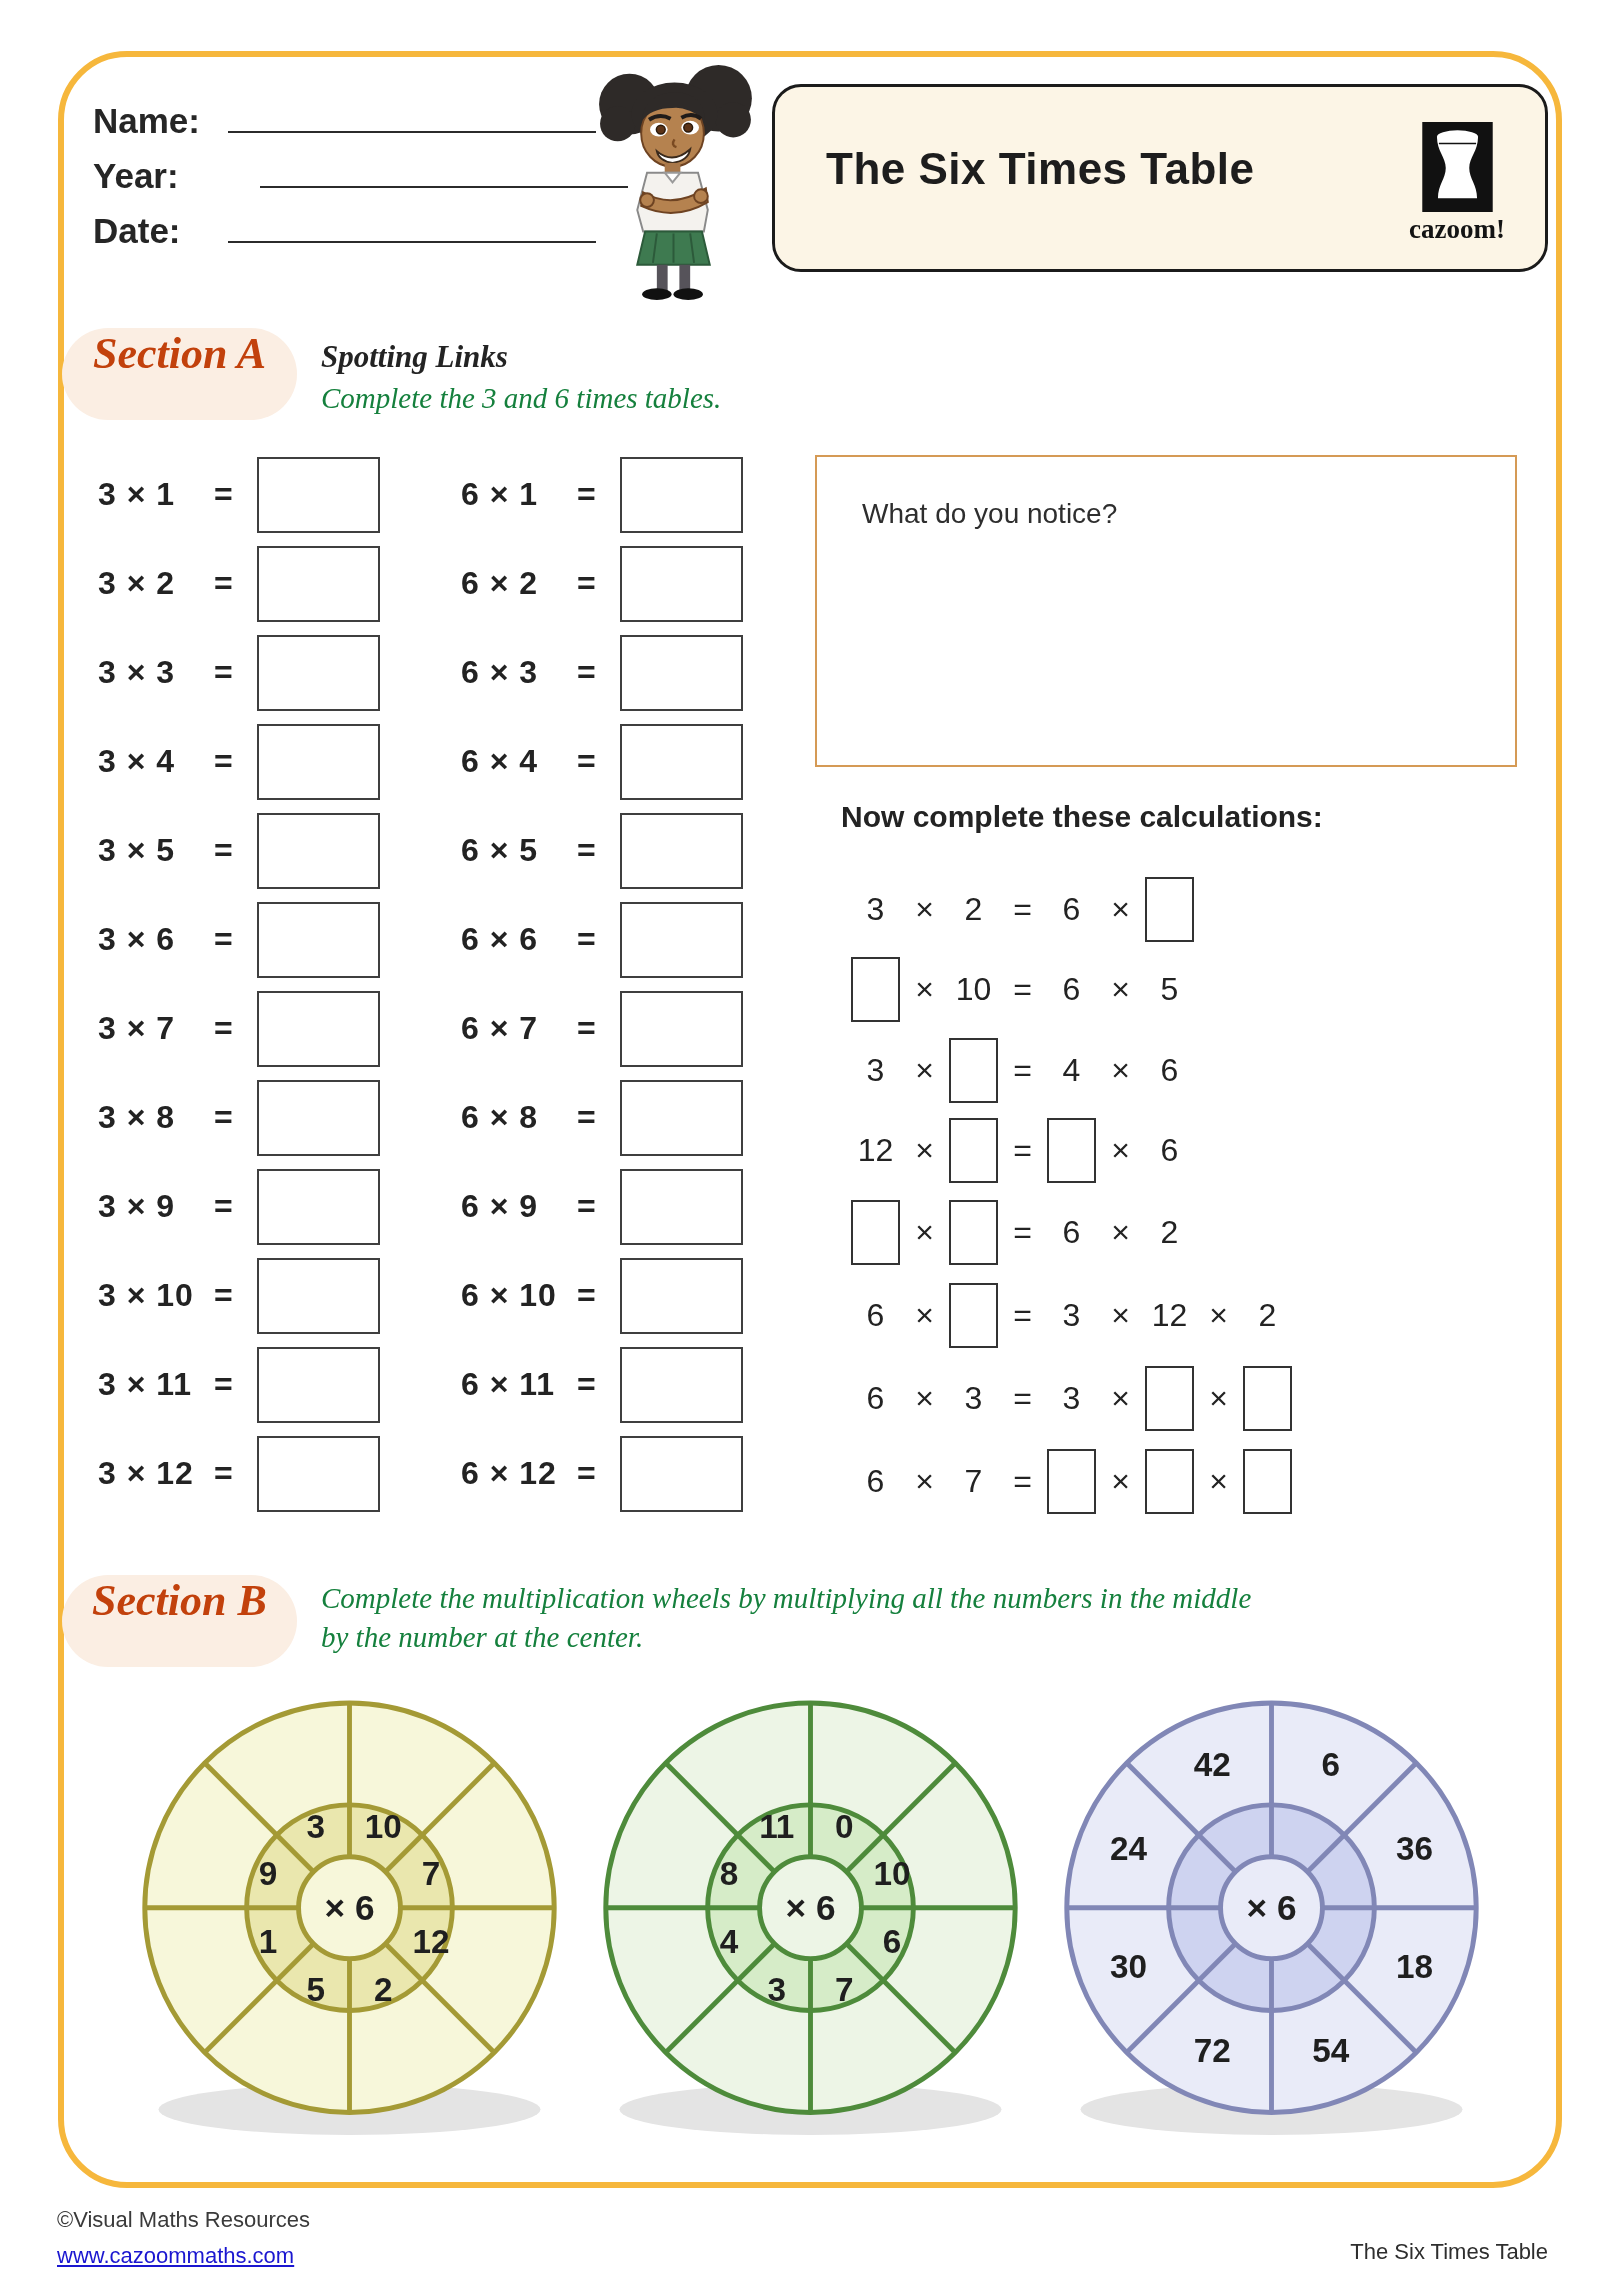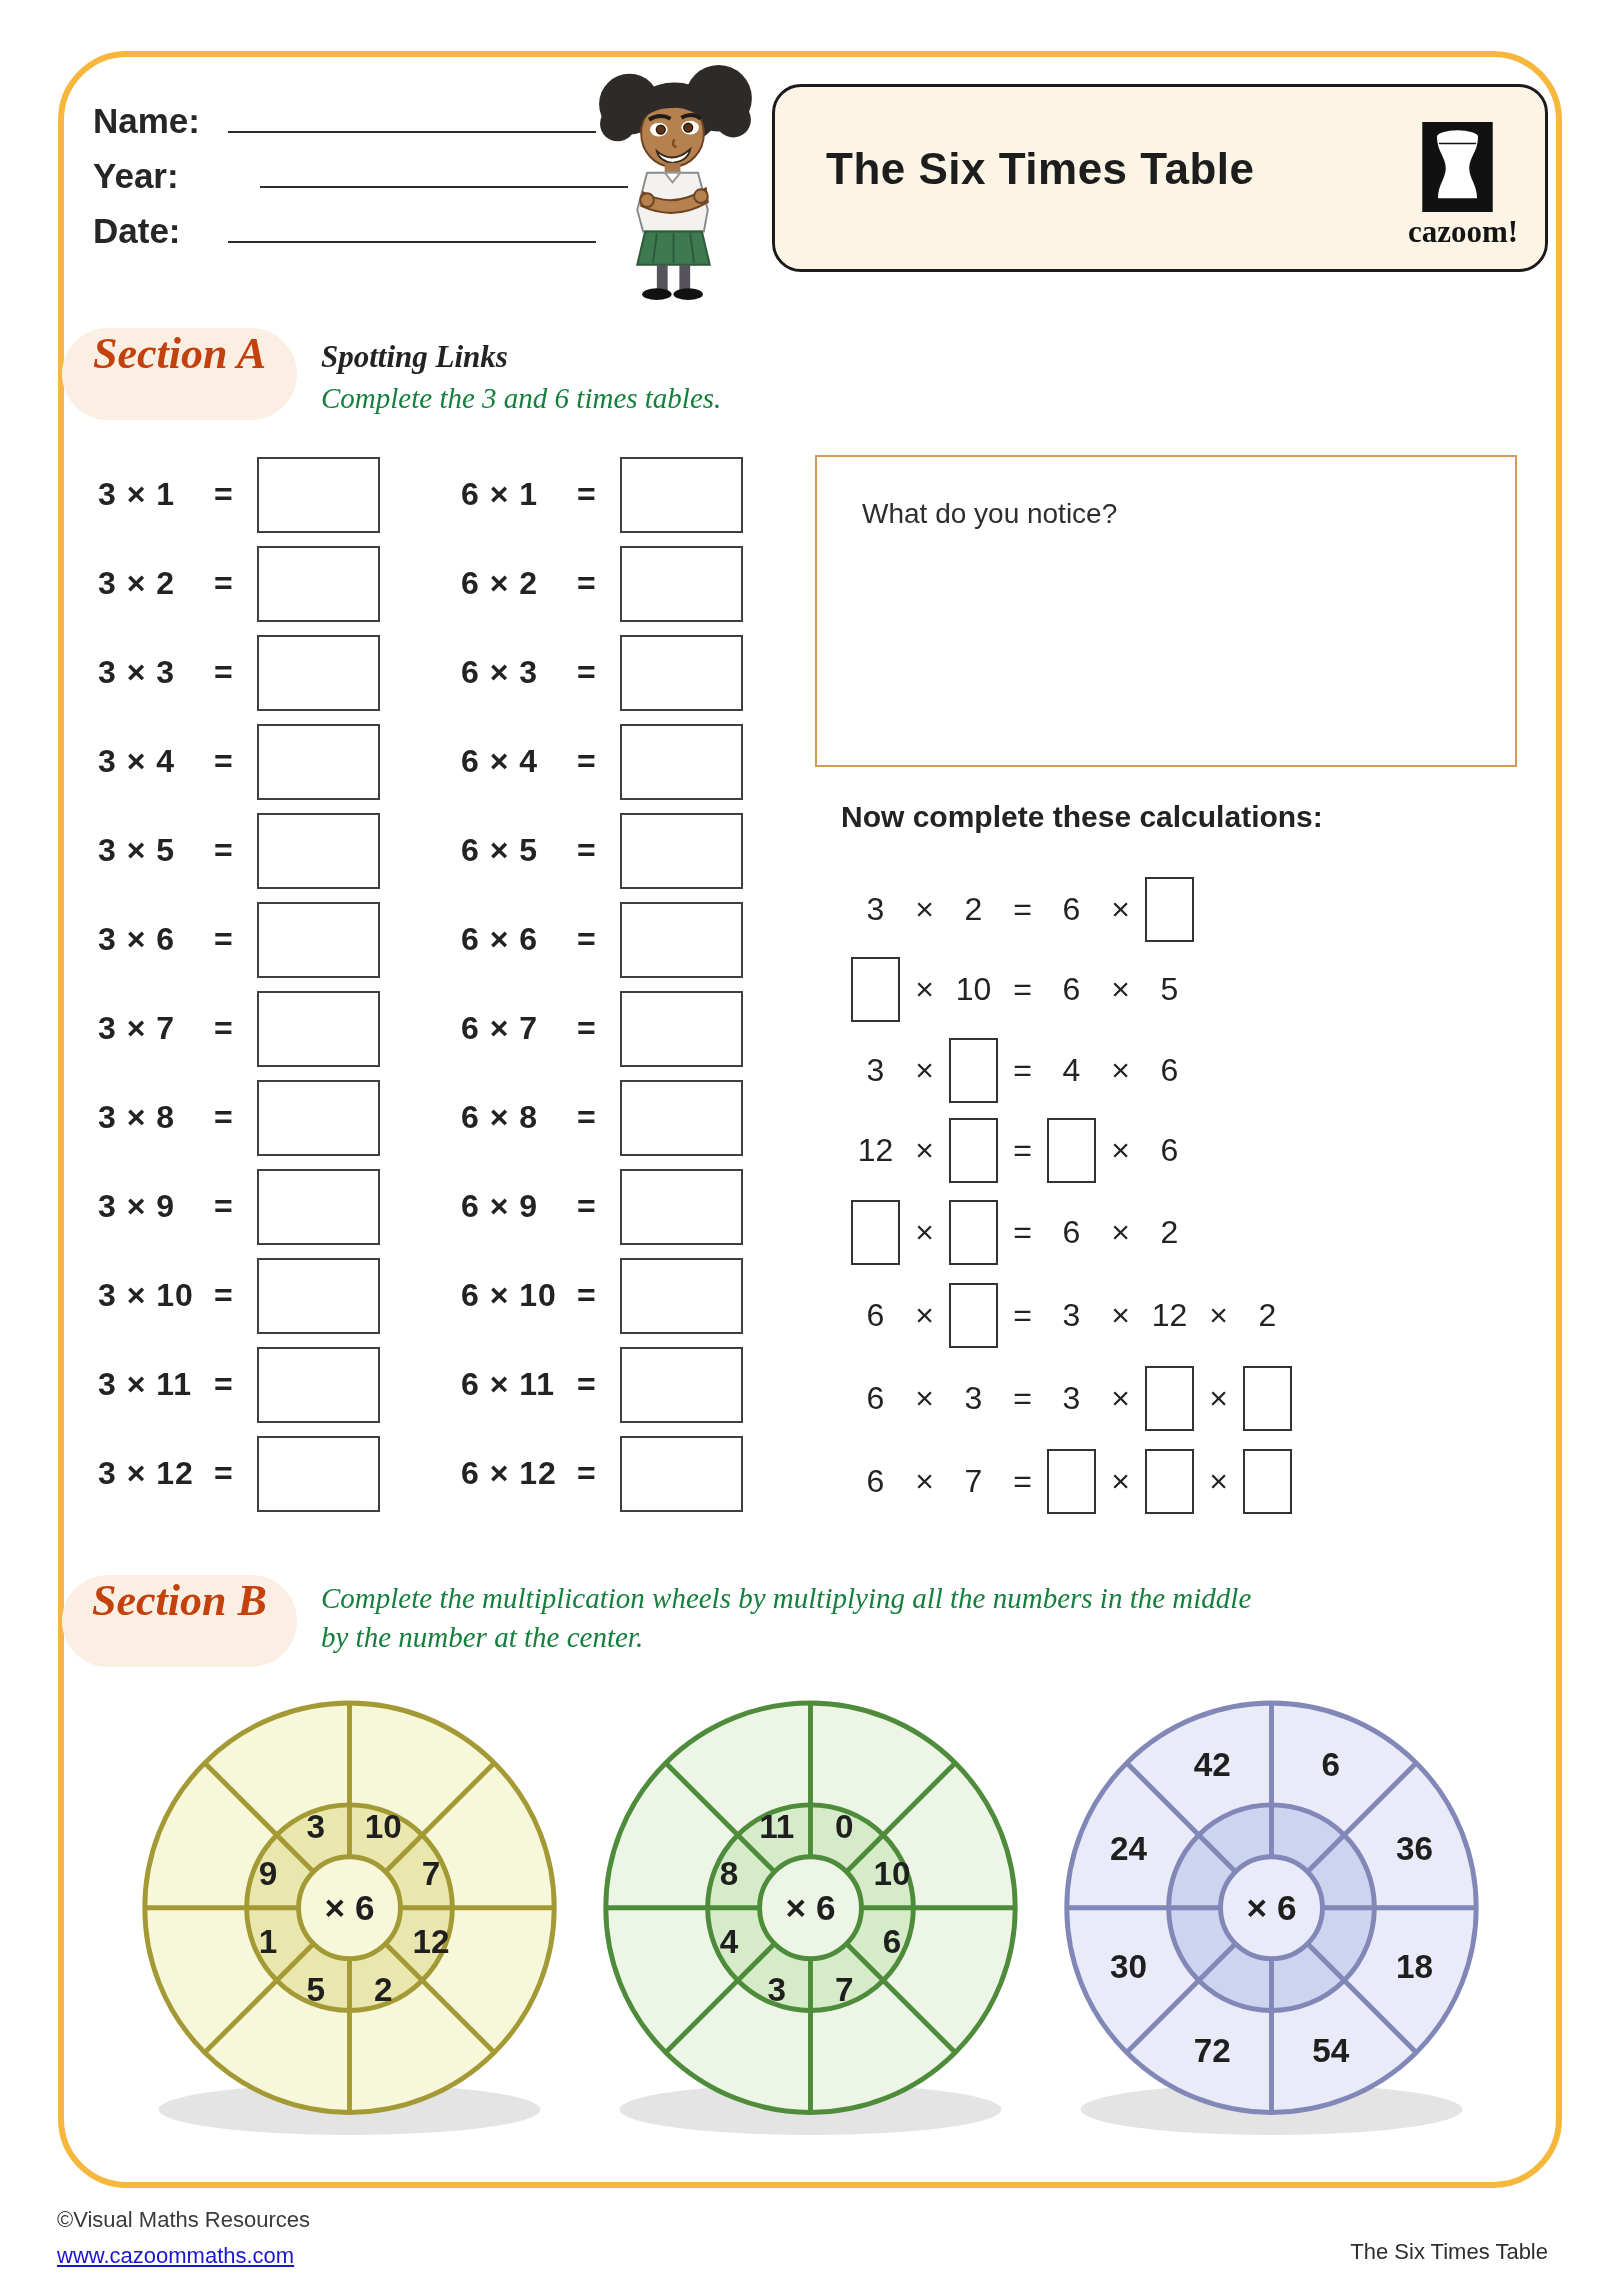--- a/index.html
+++ b/index.html
@@ -16,21 +16,21 @@
   .hfield .lbl{width:135px;font-size:35px;font-weight:bold;color:#262626;}
   .hfield .line{width:368px;border-bottom:2.9px solid #2b2b2b;height:33px;}
   
   .titlebox{
     position:absolute;left:772px;top:84px;width:776px;height:188px;background:#FCF5E6;
     border:3.9px solid #1b1b1b;border-radius:29px;box-sizing:border-box;
   }
   .titlebox .title{position:absolute;left:51px;top:57px;font-size:44px;font-weight:bold;color:#1d1d1d;letter-spacing:0.5px;}
   .logo{position:absolute;right:39px;top:35px;width:98px;text-align:center;}
   .logo .drum{display:block;margin:0 auto;}
-  .logo .logotext{font-family:"Liberation Serif",serif;font-weight:bold;font-size:31px;color:#141414;margin-top:2px;}
+  .logo .logotext{font-family:"Liberation Serif",serif;font-weight:bold;font-size:27px;color:#141414;margin-top:2px;}
   
   .badge{
     position:absolute;left:62px;width:235px;height:92px;background:#FBEEE3;border-radius:46px;
     display:flex;align-items:flex-start;justify-content:center;
     font-family:"Liberation Serif",serif;font-style:italic;font-weight:bold;font-size:44px;color:#c2410c;
   }
   .serif-h{position:absolute;font-family:"Liberation Serif",serif;font-style:italic;font-weight:bold;font-size:31px;color:#232323;}
   .serif-t{position:absolute;font-family:"Liberation Serif",serif;font-style:italic;font-size:29px;color:#15803d;}
   
   .tt-col{position:absolute;top:450px;}

